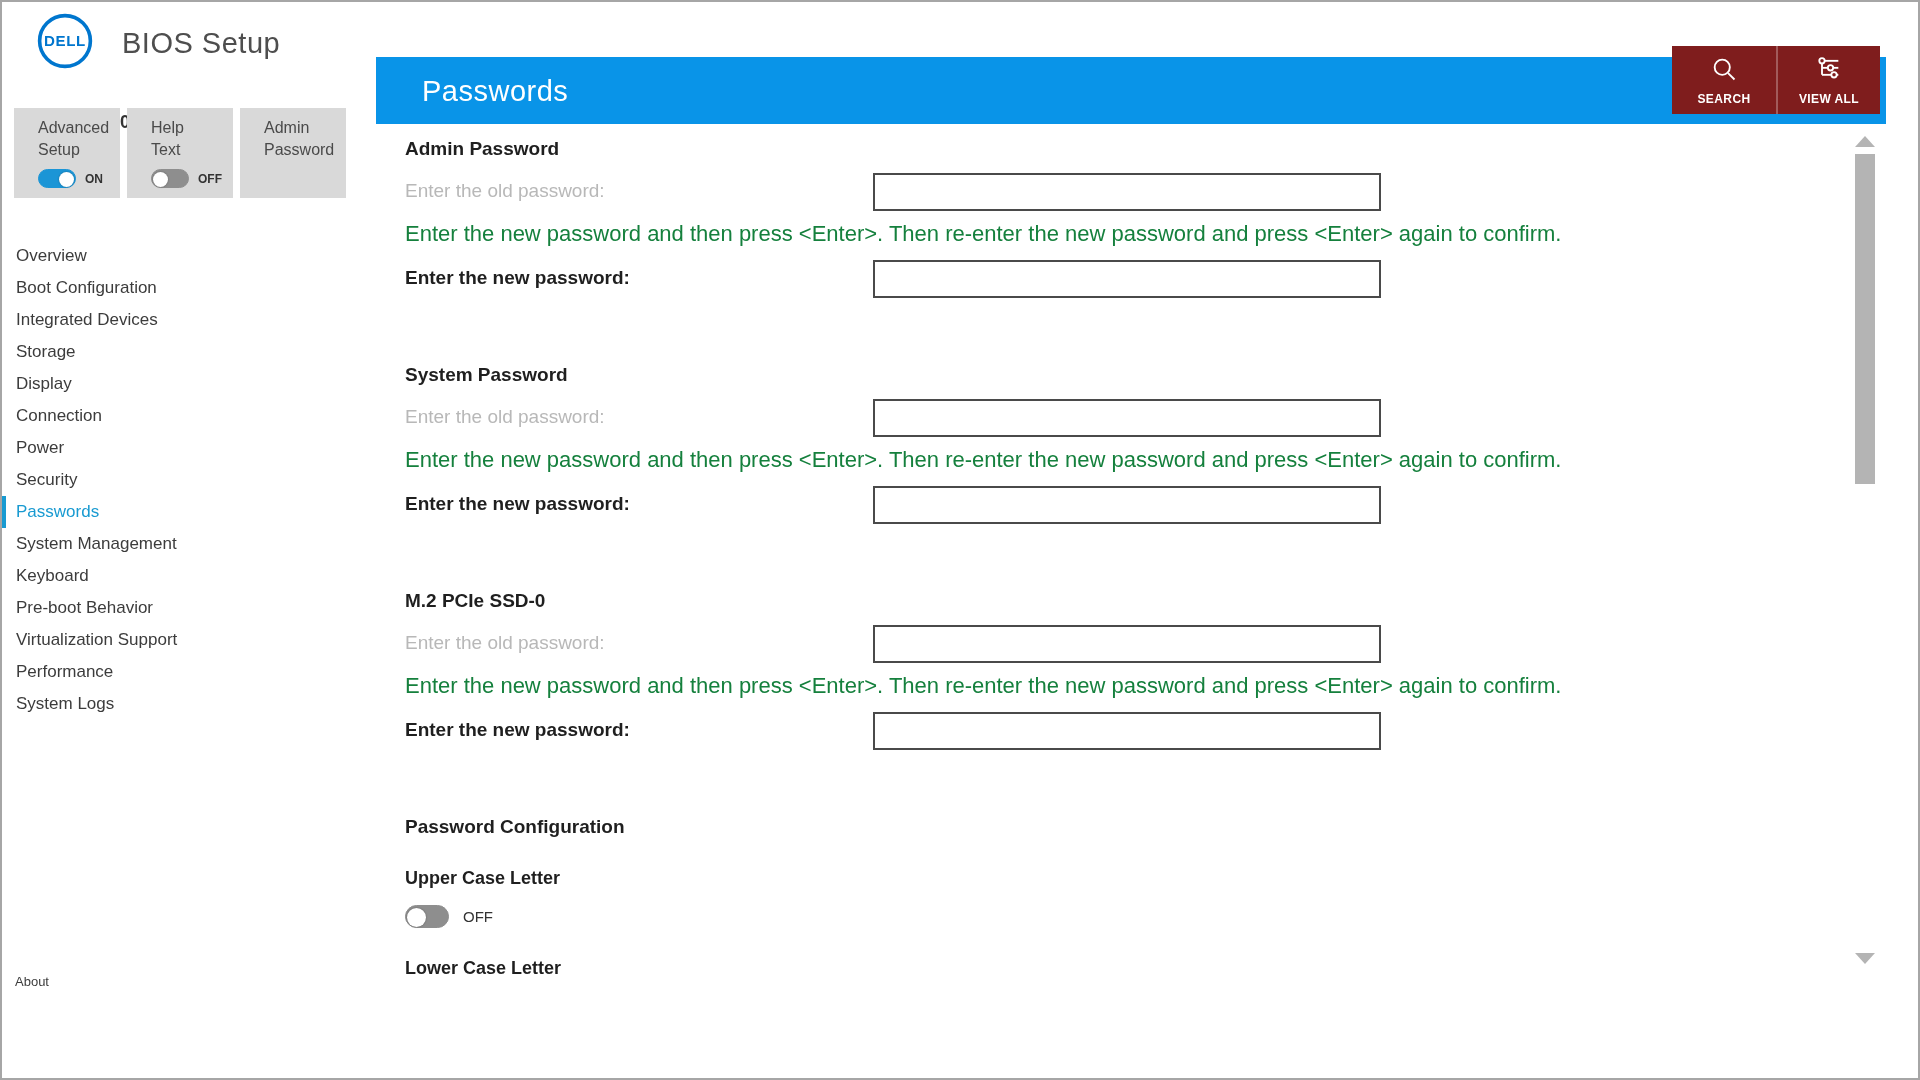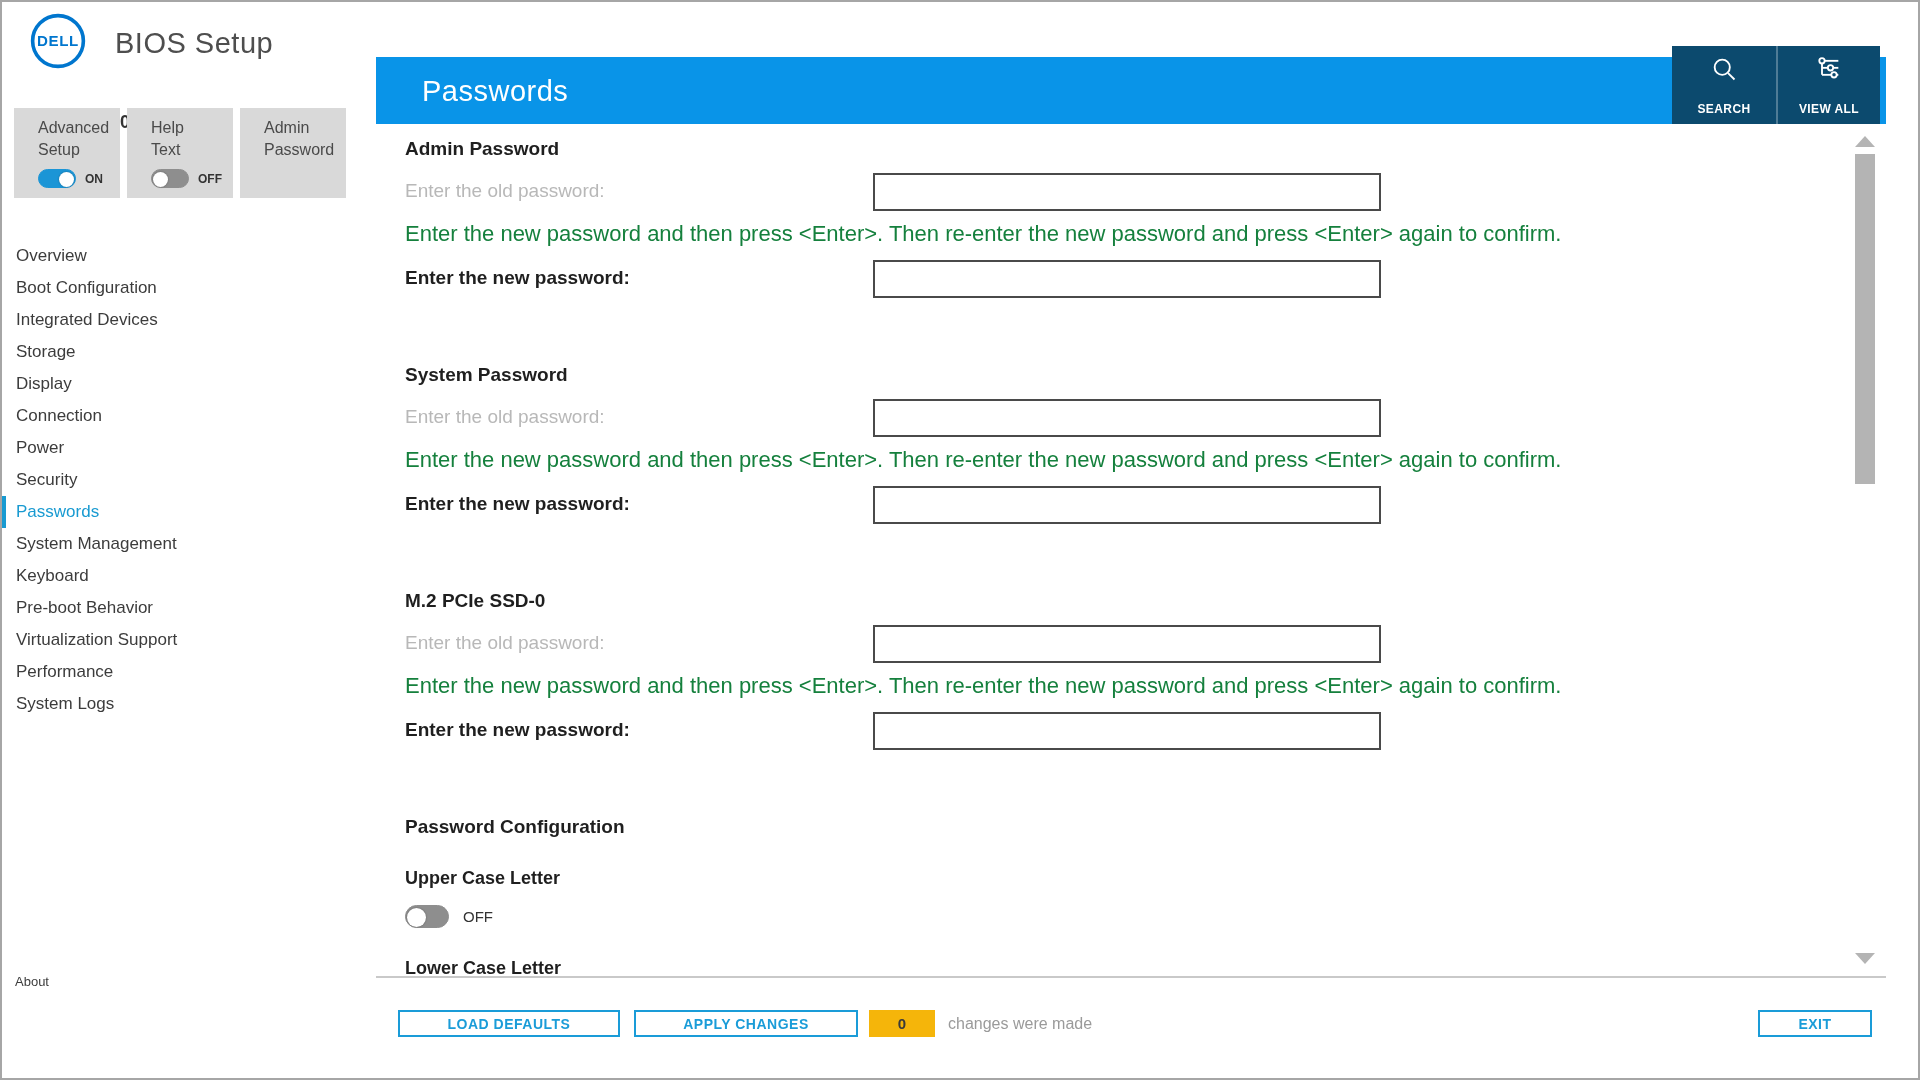--- a/index.html
+++ b/index.html
@@ -1,21 +1,21 @@
 <!DOCTYPE html>
 <html><head>
 <meta charset="utf-8">
 <style>
   * { margin:0; padding:0; box-sizing:border-box; }
   html,body { width:1920px; height:1080px; background:#eef0f2; font-family:"Liberation Sans", sans-serif; }
   .window { position:relative; width:1920px; height:1080px; background:#ffffff; border:2px solid #a6a6a6; overflow:hidden; }
 
   
   .sidebar { position:absolute; left:0; top:0; width:374px; height:100%; background:#ffffff; }
-  .brand { position:absolute; left:27px; top:10px; display:flex; align-items:center; gap:28px; }
+  .brand { position:absolute; left:34px; top:10px; display:flex; align-items:center; gap:28px; }
   .dell-logo { width:58px; height:58px; }
   .app-title { font-size:29px; color:#4e4e4e; letter-spacing:0.5px; }
   .model { position:absolute; left:13px; top:70px; font-size:18px; font-weight:bold; color:#333;margin-top:40px; }
   .quick-boxes { position:absolute; left:12px; top:106px; display:flex; gap:7px; }
   .qbox { width:106px; height:90px; background:#d9d9d9; padding:9px 24px; cursor:pointer; }
   .qbox .qlabel { font-size:16px; color:#4a4a4a; line-height:1.35; }
   .qbox .qtoggle-row { display:flex; align-items:center; gap:9px; margin-top:9px; }
   .qstate { font-size:12px; font-weight:bold; color:#333; }
 
   .toggle { position:relative; border-radius:999px; flex:0 0 auto; cursor:pointer; }
@@ -29,21 +29,21 @@
   .nav-item { position:relative; height:32px; line-height:32px; padding-left:14px; font-size:17px; color:#3c3c3c; cursor:pointer; }
   .nav-item.active { color:#189ad1; }
   .nav-item.active::before { content:""; position:absolute; left:0; top:0; width:4px; height:32px; background:#189ad1; }
   .about { position:absolute; left:13px; top:972px; font-size:13px; color:#3c3c3c; cursor:pointer; }
 
   
   .main { position:absolute; left:374px; top:0; width:1510px; height:100%; }
   .header-bar { position:relative; margin-top:55px; height:67px; background:#0994e8; }
   .page-title { position:absolute; left:46px; top:50%; transform:translateY(-50%); color:#ffffff; font-size:29px; letter-spacing:0.5px; }
   .header-buttons { position:absolute; right:6px; top:-11px; height:78px; display:flex; }
-  .hbtn { width:104px; height:78px; background:#0c4a6e; color:#fff; display:flex; flex-direction:column; align-items:center; justify-content:space-between; padding:9px 15px 8px; cursor:pointer; }
+  .hbtn { width:104px; height:68px; background:#7f1d1d; color:#fff; display:flex; flex-direction:column; align-items:center; justify-content:space-between; padding:9px 15px 8px; cursor:pointer; }
   .hbtn + .hbtn { border-left:2px solid rgba(255,255,255,0.28); }
   .hbtn .hlabel { font-size:12px; font-weight:bold; letter-spacing:0.4px; }
   .hbtn svg { width:28px; height:28px; }
 
   .content { position:relative; height:852px; overflow:hidden; padding:0 60px 0 29px; }
   .section-heading { font-size:19px; font-weight:bold; color:#1f1f1f; padding-top:14px; }
   .section-heading.gap { margin-top:52px; }
   .form-row { display:flex; align-items:flex-start; margin-top:13px;gap:32px; }
   .form-label { width:436px; font-size:19px; padding-top:7px; }
   .form-label.muted { color:#b8b8b8; }
@@ -220,24 +220,15 @@
 
       </div>
 
       <div class="scrollbar">
         <div class="scroll-up"></div>
         <div class="scroll-thumb"></div>
         <div class="scroll-down"></div>
       </div>
     </div>
 
-    <div class="footer">
-      <div class="footer-inner">
-        <button class="fbtn ld">LOAD DEFAULTS</button>
-        <button class="fbtn ac">APPLY CHANGES</button>
-        <span class="badge">0</span>
-        <span class="changes-text">changes were made</span>
-      </div>
-      <button class="fbtn exit">EXIT</button>
-    </div>
 
   </div>
 </div>
 
 </body></html>

